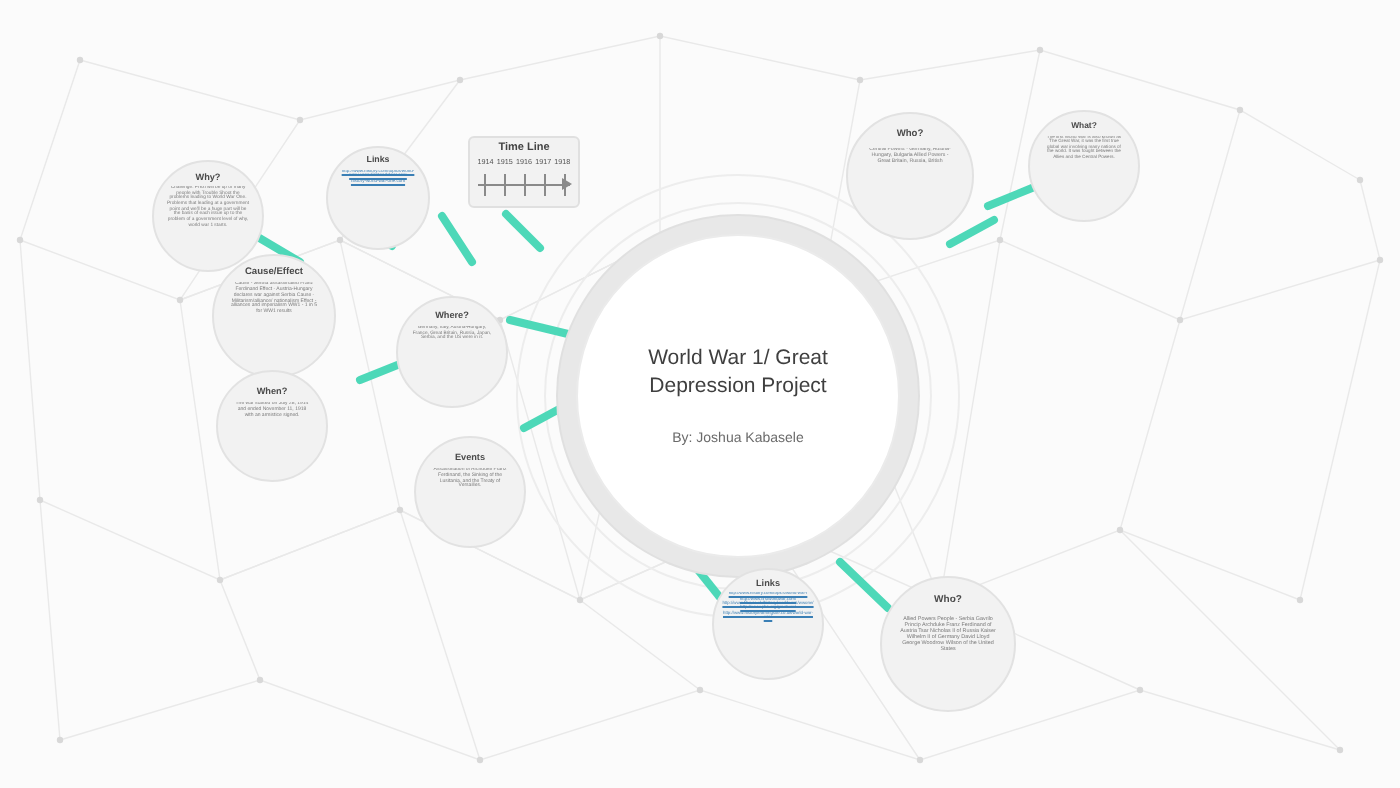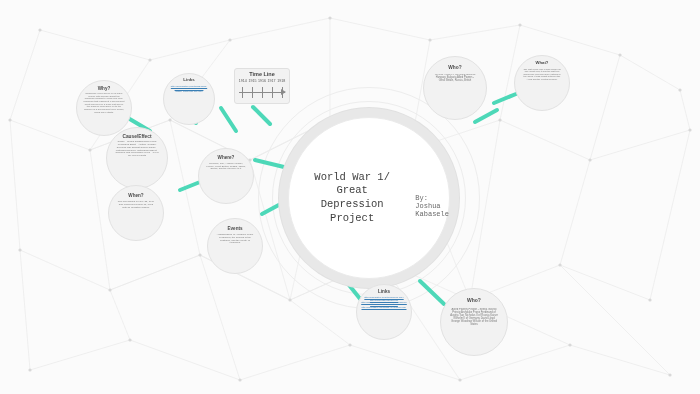--- a/index.html
+++ b/index.html
@@ -57,24 +57,23 @@
     position: absolute;
     left: 288px;
     top: 117px;
     width: 160px;
     height: 160px;
     border-radius: 50%;
     background: #ffffff;
     border: 1px solid #ebebeb;
     box-shadow: 0 0 0 9px #e8e8e8, 0 0 0 10px #e0e0e0;
     display: flex;
-    flex-direction: row;
+    flex-direction: column;
     align-items: center;
     justify-content: center;
-    font-family: Liberation Mono, monospace;
   }
   #center-node .center-title {
     font-size: 10.5px;
     color: #3f3f3f;
     text-align: center;
     line-height: 1.3;
     padding: 0 14px;
   }
   #center-node .center-sub {
     font-size: 7px;

